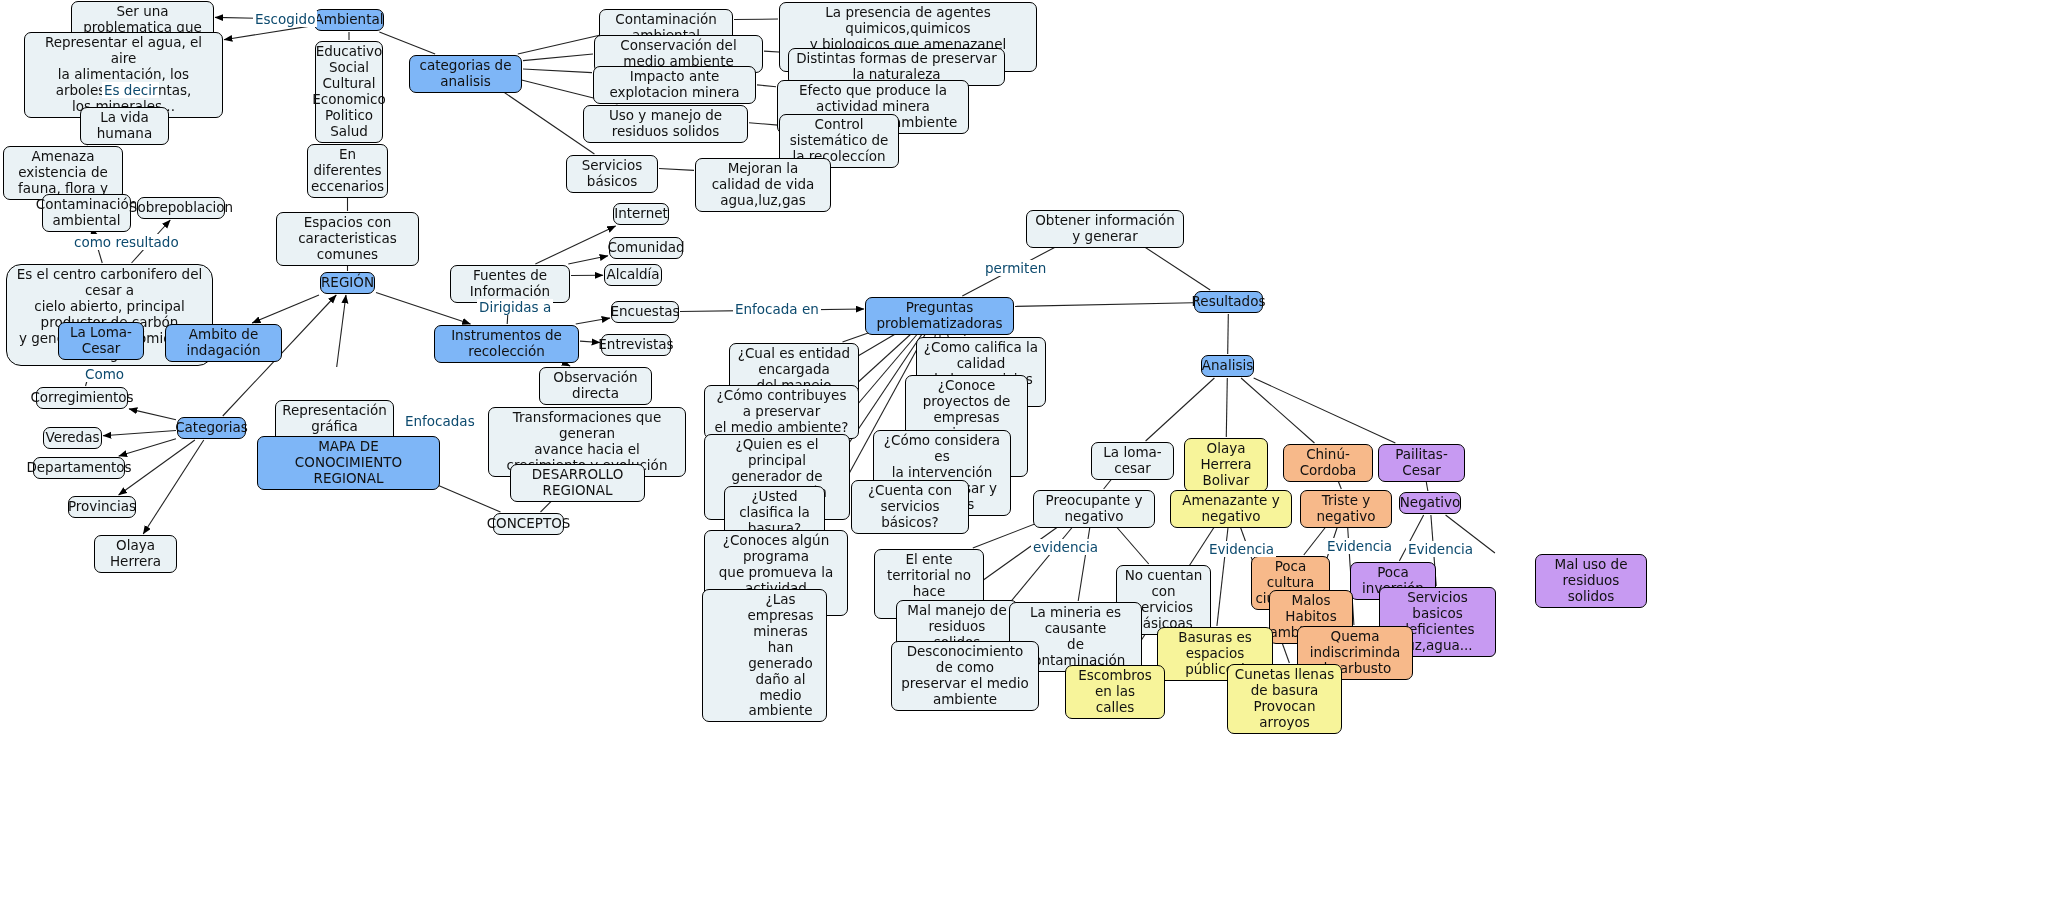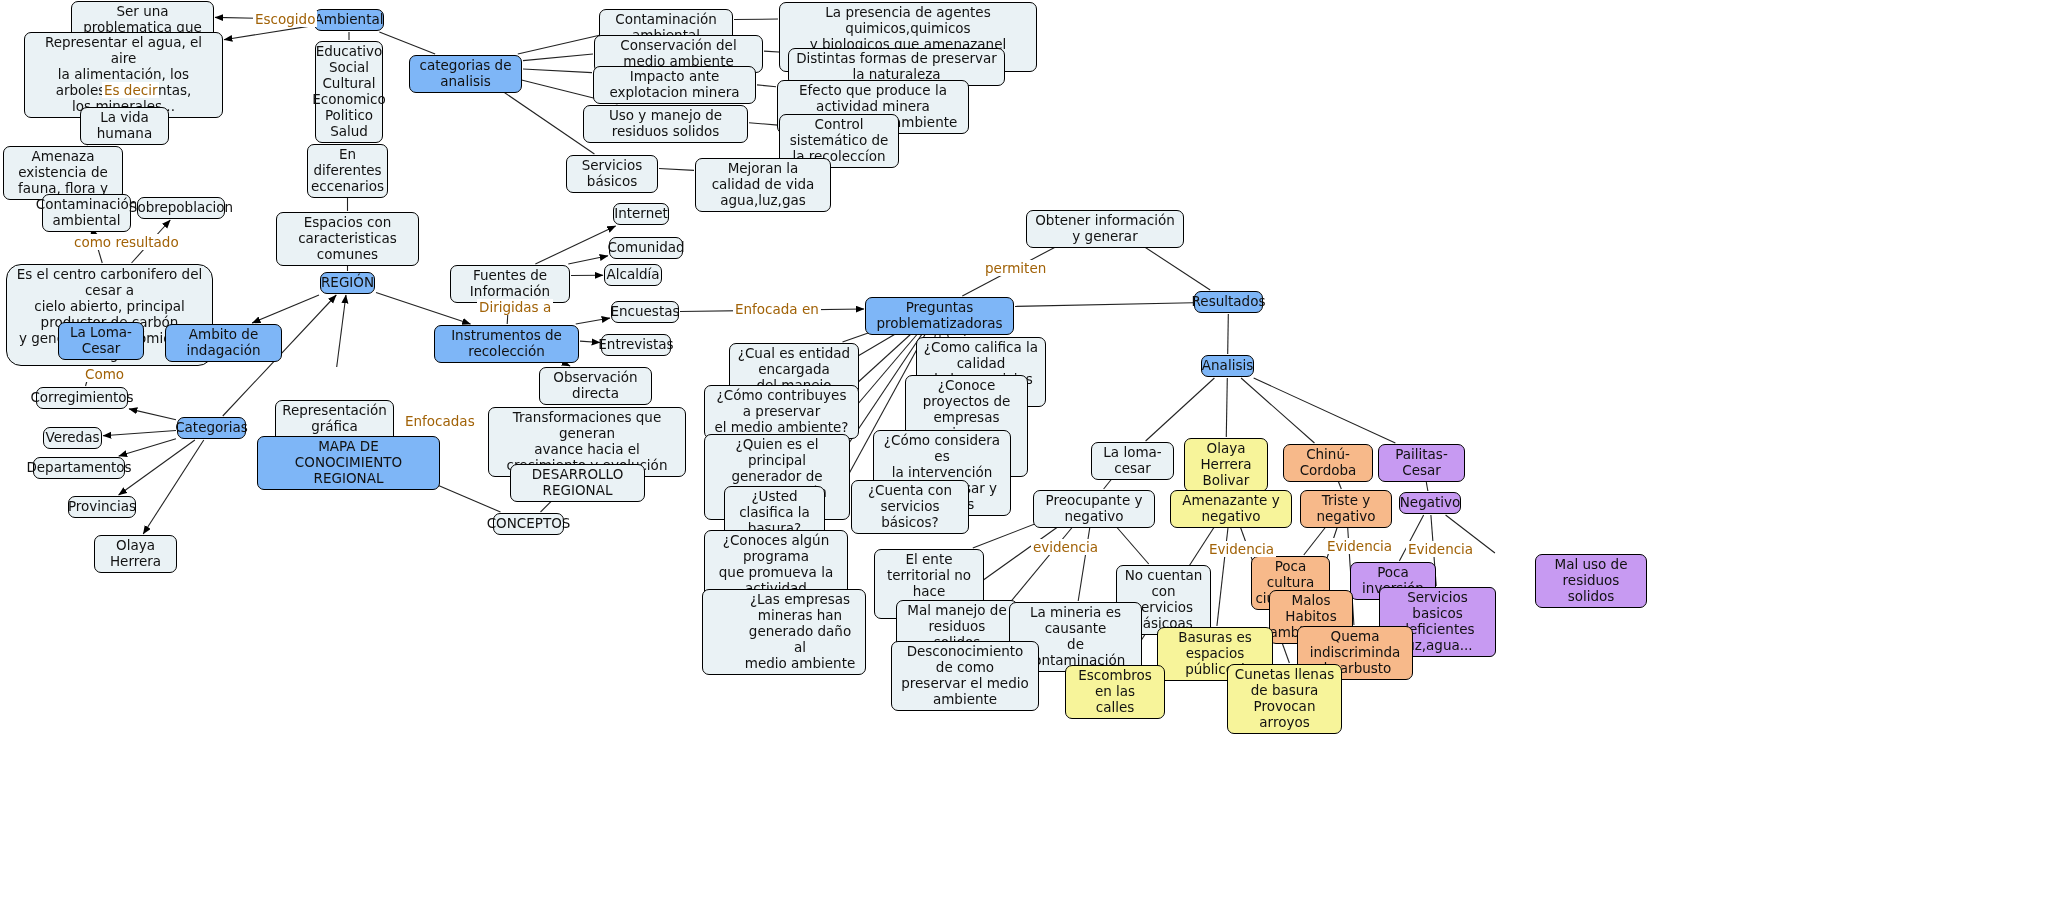--- a/index.html
+++ b/index.html
@@ -25,21 +25,21 @@
     z-index:2;
   }
   .n-plain{background:#eaf2f5;}
   .n-blue{background:#7eb6f7;}
   .n-yellow{background:#f7f49a;}
   .n-orange{background:#f7b98a;}
   .n-purple{background:#c79af2;}
   .lbl{
     position:absolute;
     font-size:13.5px;
-    color:#a16207;
+    color:#0c4a6e;
     background:#fff;
     white-space:nowrap;
     z-index:3;
     padding:0 2px;
   }
 </style>
 </head>
 <body>
 
 <div id="canvas">
@@ -239,21 +239,21 @@
       <div class="node n-purple" style="left: 1535px; top: 554px; width: 112px; min-height: 32px;">Mal uso de residuos
 solidos</div>
       <div class="node n-plain" style="left: 874px; top: 549px; width: 110px; min-height: 32px;">El ente territorial no
 hace presencia</div>
       <div class="node n-plain" style="left: 1116px; top: 565px; width: 95px; min-height: 32px;">No cuentan con
 servicios básicoas</div>
       <div class="node n-orange" style="left: 1269px; top: 590px; width: 84px; min-height: 32px;">Malos Habitos
 ambientales</div>
       <div class="node n-purple" style="left: 1379px; top: 587px; width: 117px; min-height: 32px; border-radius: 6px;">Servicios basicos
 deficientes luz,agua...</div>
-      <div class="node n-plain" style="left: 702px; top: 589px; width: 164px; min-height: 44px; padding-left: 38px;">¿Las empresas mineras han
+      <div class="node n-plain" style="left: 702px; top: 589px; width: 125px; min-height: 44px; padding-left: 38px;">¿Las empresas mineras han
 generado daño al
 medio ambiente</div>
       <div class="node n-plain" style="left: 872px; top: 600px; width: 122px; min-height: 32px; margin-left: 24px;">Mal manejo de residuos
 solidos</div>
       <div class="node n-plain" style="left: 1009px; top: 602px; width: 133px; min-height: 32px;">La mineria es causante
 de contaminación</div>
       <div class="node n-orange" style="left: 1297px; top: 626px; width: 116px; min-height: 32px;">Quema indiscriminda
 de arbusto</div>
       <div class="node n-yellow" style="left: 1157px; top: 627px; width: 116px; min-height: 32px;">Basuras es espacios
 públicosl</div>

